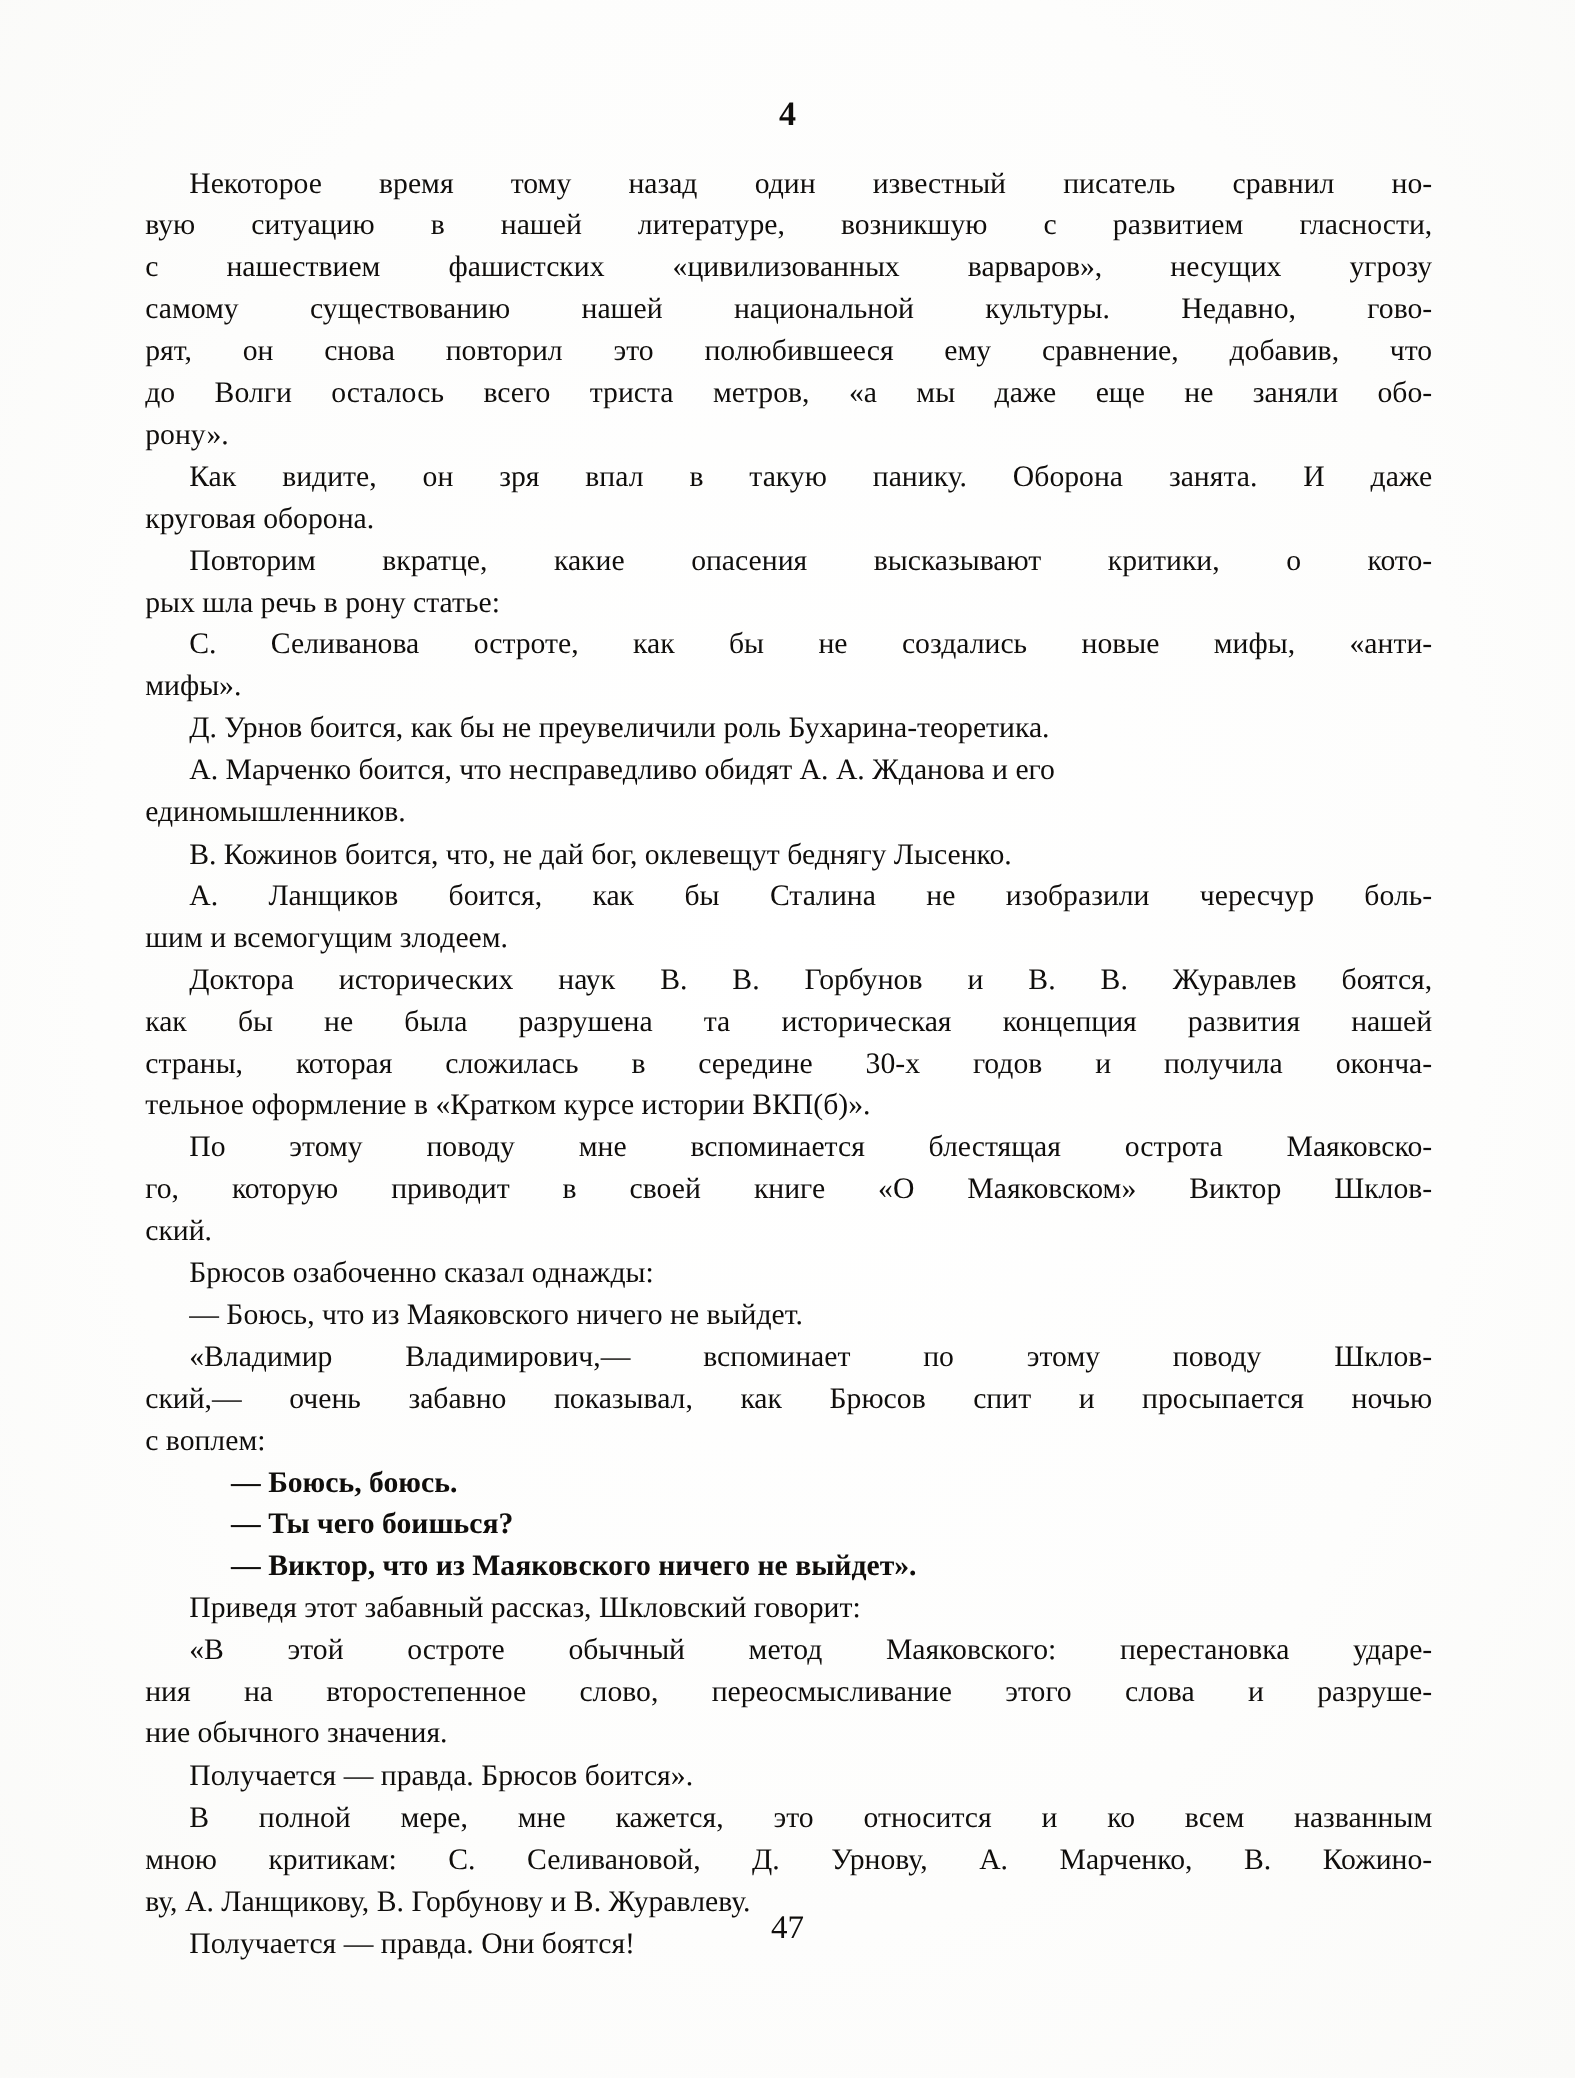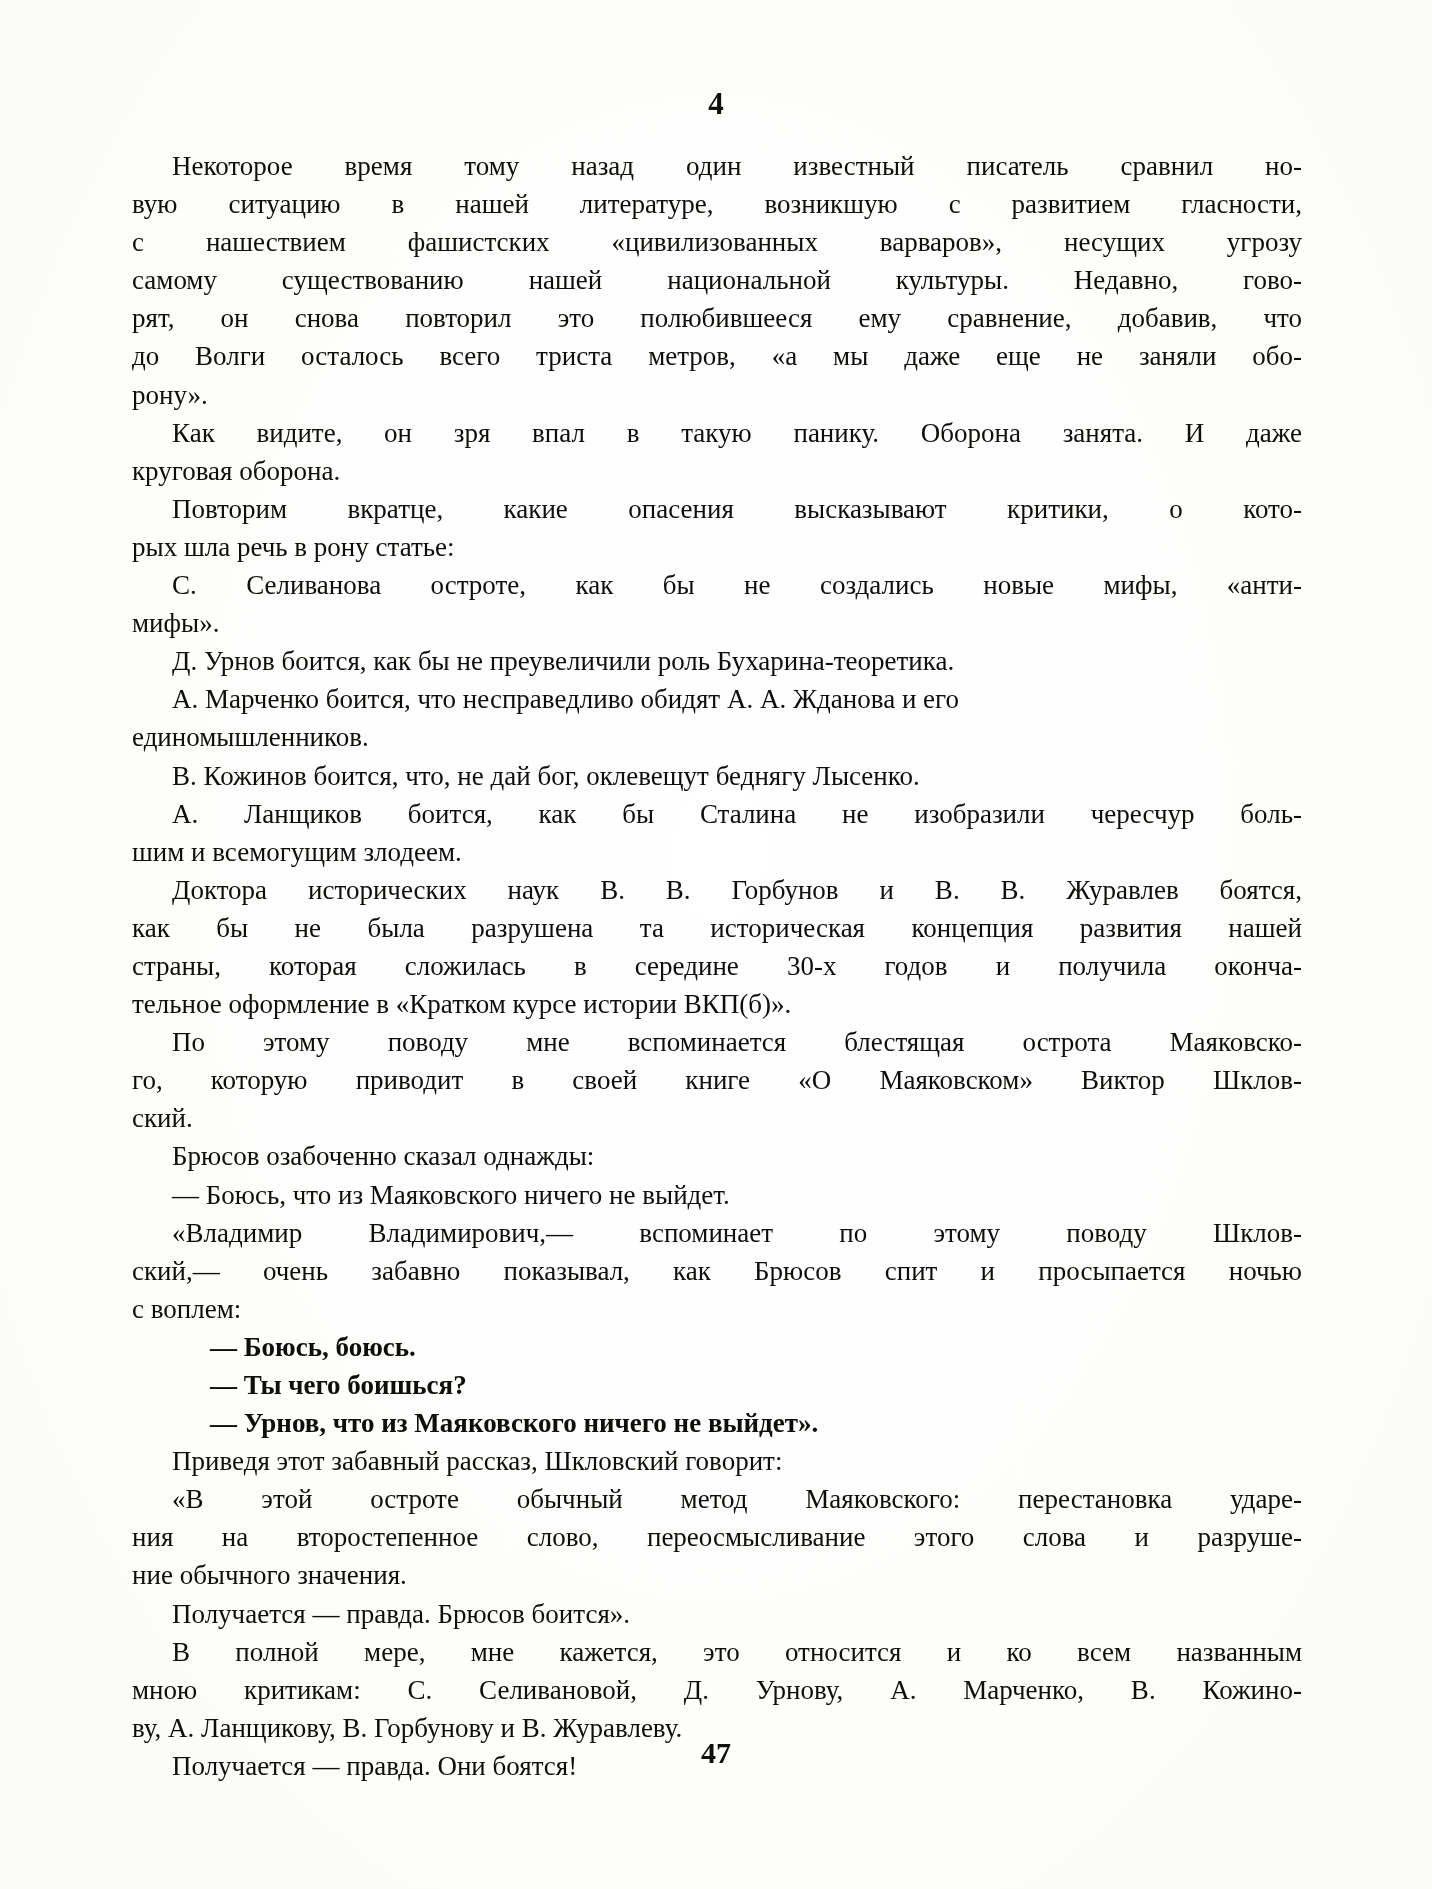--- a/index.html
+++ b/index.html
@@ -71,21 +71,21 @@
     padding-left: 78px;
     font-weight: bold;
   }
   .page-number {
     position: absolute;
     top: 1736px;
     left: 0;
     width: 1432px;
     text-align: center;
     font-size: 30px;
-    font-weight: 700;
+    font-weight: 400;
   }
 </style>
 </head>
 <body>
 
 <div class="page">
   <div class="content">
 
     <div class="section-number">4</div>
 
@@ -147,21 +147,21 @@
           <span class="ln j">ский,— очень забавно показывал, как Брюсов спит и просыпается ночью</span>
           <span class="ln">с воплем:</span>
         </div>
         <div class="para">
           <span class="ln pad-dash">— Боюсь, боюсь.</span>
         </div>
         <div class="para">
           <span class="ln pad-dash">— Ты чего боишься?</span>
         </div>
         <div class="para">
-          <span class="ln pad-dash">— Урнов, что из Маяковского ничего не выйдет».</span>
+          <span class="ln pad-dash">— Виктор, что из Маяковского ничего не выйдет».</span>
         </div>
         <div class="para">
           <span class="ln pad-l">Приведя этот забавный рассказ, Шкловский говорит:</span>
         </div>
         <div class="para">
           <span class="ln j pad-l">«В этой остроте обычный метод Маяковского: перестановка ударе-</span>
           <span class="ln j">ния на второстепенное слово, переосмысливание этого слова и разруше-</span>
           <span class="ln">ние обычного значения.</span>
         </div>
         <div class="para">

